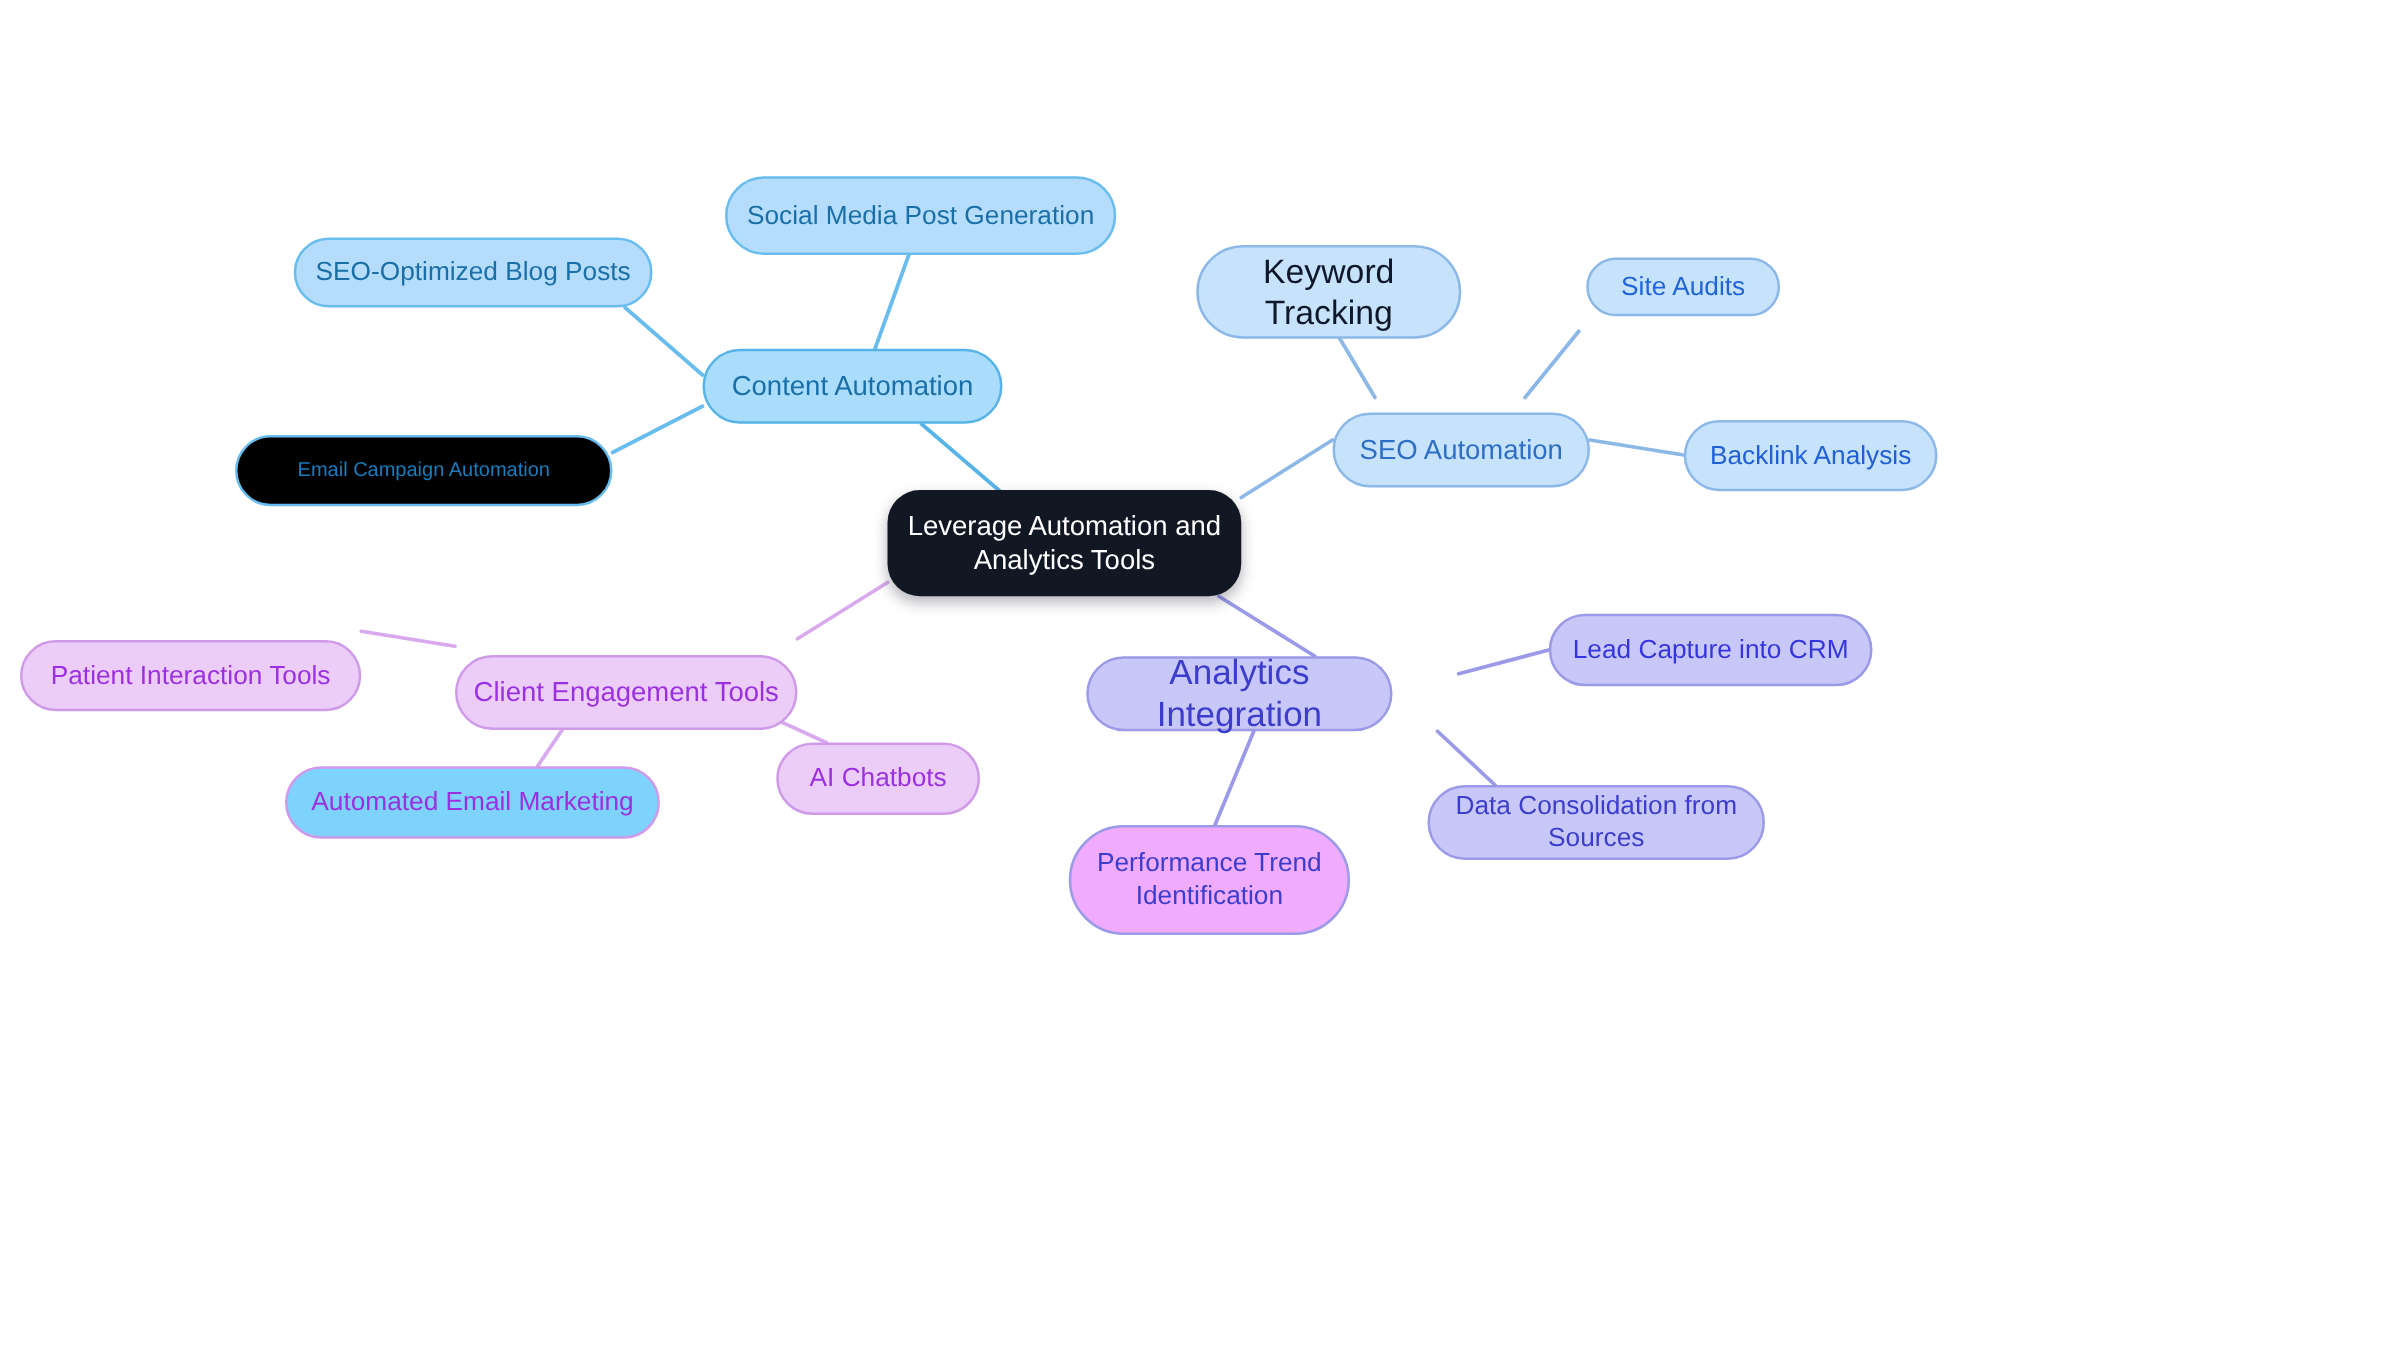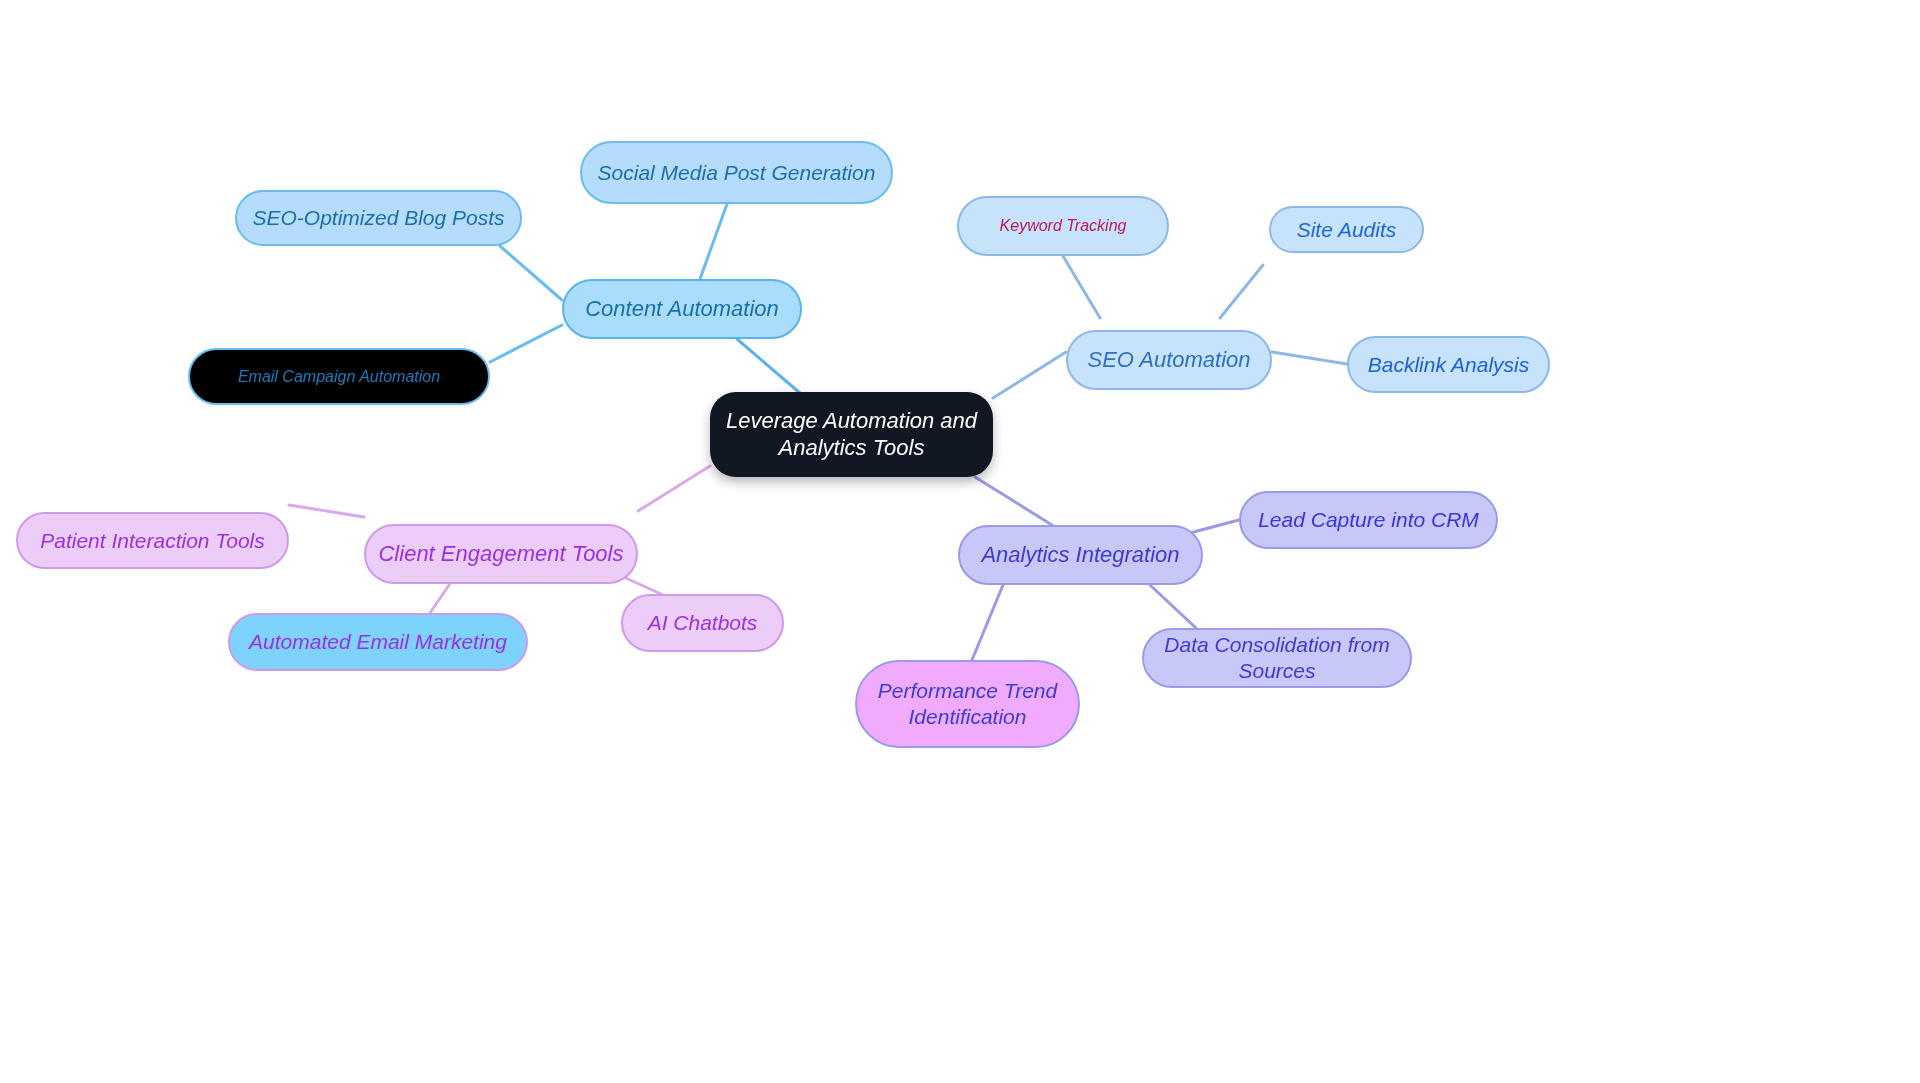--- a/index.html
+++ b/index.html
@@ -28,21 +28,20 @@
     display: flex;
     align-items: center;
     justify-content: center;
     text-align: center;
     border-radius: 999px;
     border-style: solid;
     border-width: 2px;
     line-height: 1.22;
     white-space: pre-line;
     z-index: 5;
-    font-style: italic;
   }
   .node.root {
     border-radius: 26px;
     border-width: 0;
     box-shadow: 0 5px 11px rgba(20, 20, 40, 0.30);
     z-index: 8;
   }
 </style>
 </head>
 <body>
@@ -67,23 +66,23 @@
       <line x1="573" y1="554" x2="661" y2="594" stroke="#d9a9ee" stroke-width="3" stroke-linecap="round"></line>
     </svg>
   <div id="node-layer">
       <div class="node root" style="left: 710px; top: 392px; width: 283px; height: 85px; background: rgb(17, 23, 35); color: rgb(255, 255, 255); border-color: rgb(17, 23, 35); font-size: 22px;">Leverage Automation and
 Analytics Tools</div>
       <div class="node" style="left: 562px; top: 279px; width: 240px; height: 60px; background: rgb(169, 221, 251); color: rgb(26, 111, 168); border-color: rgb(88, 180, 232); font-size: 22px;">Content Automation</div>
       <div class="node" style="left: 235px; top: 190px; width: 287px; height: 56px; background: rgb(181, 221, 251); color: rgb(26, 111, 168); border-color: rgb(104, 189, 238); font-size: 21px;">SEO-Optimized Blog Posts</div>
       <div class="node" style="left: 580px; top: 141px; width: 313px; height: 63px; background: rgb(181, 221, 251); color: rgb(26, 111, 168); border-color: rgb(104, 189, 238); font-size: 21px;">Social Media Post Generation</div>
       <div class="node" style="left: 188px; top: 348px; width: 302px; height: 57px; background: #000000; color: rgb(26, 123, 189); border-color: rgb(104, 189, 238); font-size: 16px; text-align: right;">Email Campaign Automation</div>
       <div class="node" style="left: 1066px; top: 318px; width: 206px; height: 60px; background: rgb(199, 227, 251); color: rgb(45, 111, 196); border-color: rgb(140, 184, 232); font-size: 22px; margin-top: 12px;">SEO Automation</div>
-      <div class="node" style="left: 958px; top: 525px; width: 245px; height: 60px; background: rgb(199, 200, 247); color: rgb(60, 60, 205); border-color: rgb(154, 154, 232); font-size: 22px;">Analytics Integration</div>
+      <div class="node" style="left: 869px; top: 525px; width: 245px; height: 60px; background: rgb(199, 200, 247); color: rgb(60, 60, 205); border-color: rgb(154, 154, 232); font-size: 28px;">Analytics Integration</div>
       <div class="node" style="left: 364px; top: 494px; width: 274px; height: 60px; background: rgb(236, 205, 248); color: rgb(155, 48, 224); border-color: rgb(207, 154, 232); font-size: 22px; margin-top: 30px;">Client Engagement Tools</div>
-      <div class="node" style="left: 957px; top: 196px; width: 212px; height: 60px; background: rgb(199, 227, 251); color: #be185d; border-color: rgb(140, 184, 232); font-size: 16px;">Keyword Tracking</div>
+      <div class="node" style="left: 957px; top: 196px; width: 212px; height: 75px; background: rgb(199, 227, 251); color: #0f172a; border-color: rgb(140, 184, 232); font-size: 27px;">Keyword Tracking</div>
       <div class="node" style="left: 1269px; top: 206px; width: 155px; height: 47px; background: rgb(199, 227, 251); color: rgb(31, 100, 216); border-color: rgb(140, 184, 232); font-size: 21px;">Site Audits</div>
       <div class="node" style="left: 1347px; top: 336px; width: 203px; height: 57px; background: rgb(199, 227, 251); color: rgb(32, 96, 212); border-color: rgb(140, 184, 232); font-size: 21px;">Backlink Analysis</div>
       <div class="node" style="left: 1239px; top: 491px; width: 259px; height: 58px; background: rgb(199, 200, 247); color: rgb(53, 53, 222); border-color: rgb(154, 154, 232); font-size: 21px;">Lead Capture into CRM</div>
       <div class="node" style="left: 1142px; top: 628px; width: 270px; height: 60px; background: rgb(199, 200, 247); color: rgb(60, 60, 205); border-color: rgb(154, 154, 232); font-size: 21px;">Data Consolidation from
 Sources</div>
       <div class="node" style="left: 855px; top: 660px; width: 225px; height: 88px; background: #f0abfc; color: rgb(60, 60, 205); border-color: rgb(154, 154, 232); font-size: 21px;">Performance Trend
 Identification</div>
       <div class="node" style="left: 16px; top: 476px; width: 273px; height: 57px; background: rgb(236, 205, 248); color: rgb(155, 48, 224); border-color: rgb(207, 154, 232); font-size: 21px; margin-top: 36px;">Patient Interaction Tools</div>
       <div class="node" style="left: 228px; top: 613px; width: 300px; height: 58px; background: #7dd3fc; color: rgb(155, 48, 224); border-color: rgb(207, 154, 232); font-size: 21px;">Automated Email Marketing</div>
       <div class="node" style="left: 621px; top: 594px; width: 163px; height: 58px; background: rgb(236, 205, 248); color: rgb(155, 48, 224); border-color: rgb(207, 154, 232); font-size: 21px;">AI Chatbots</div>

